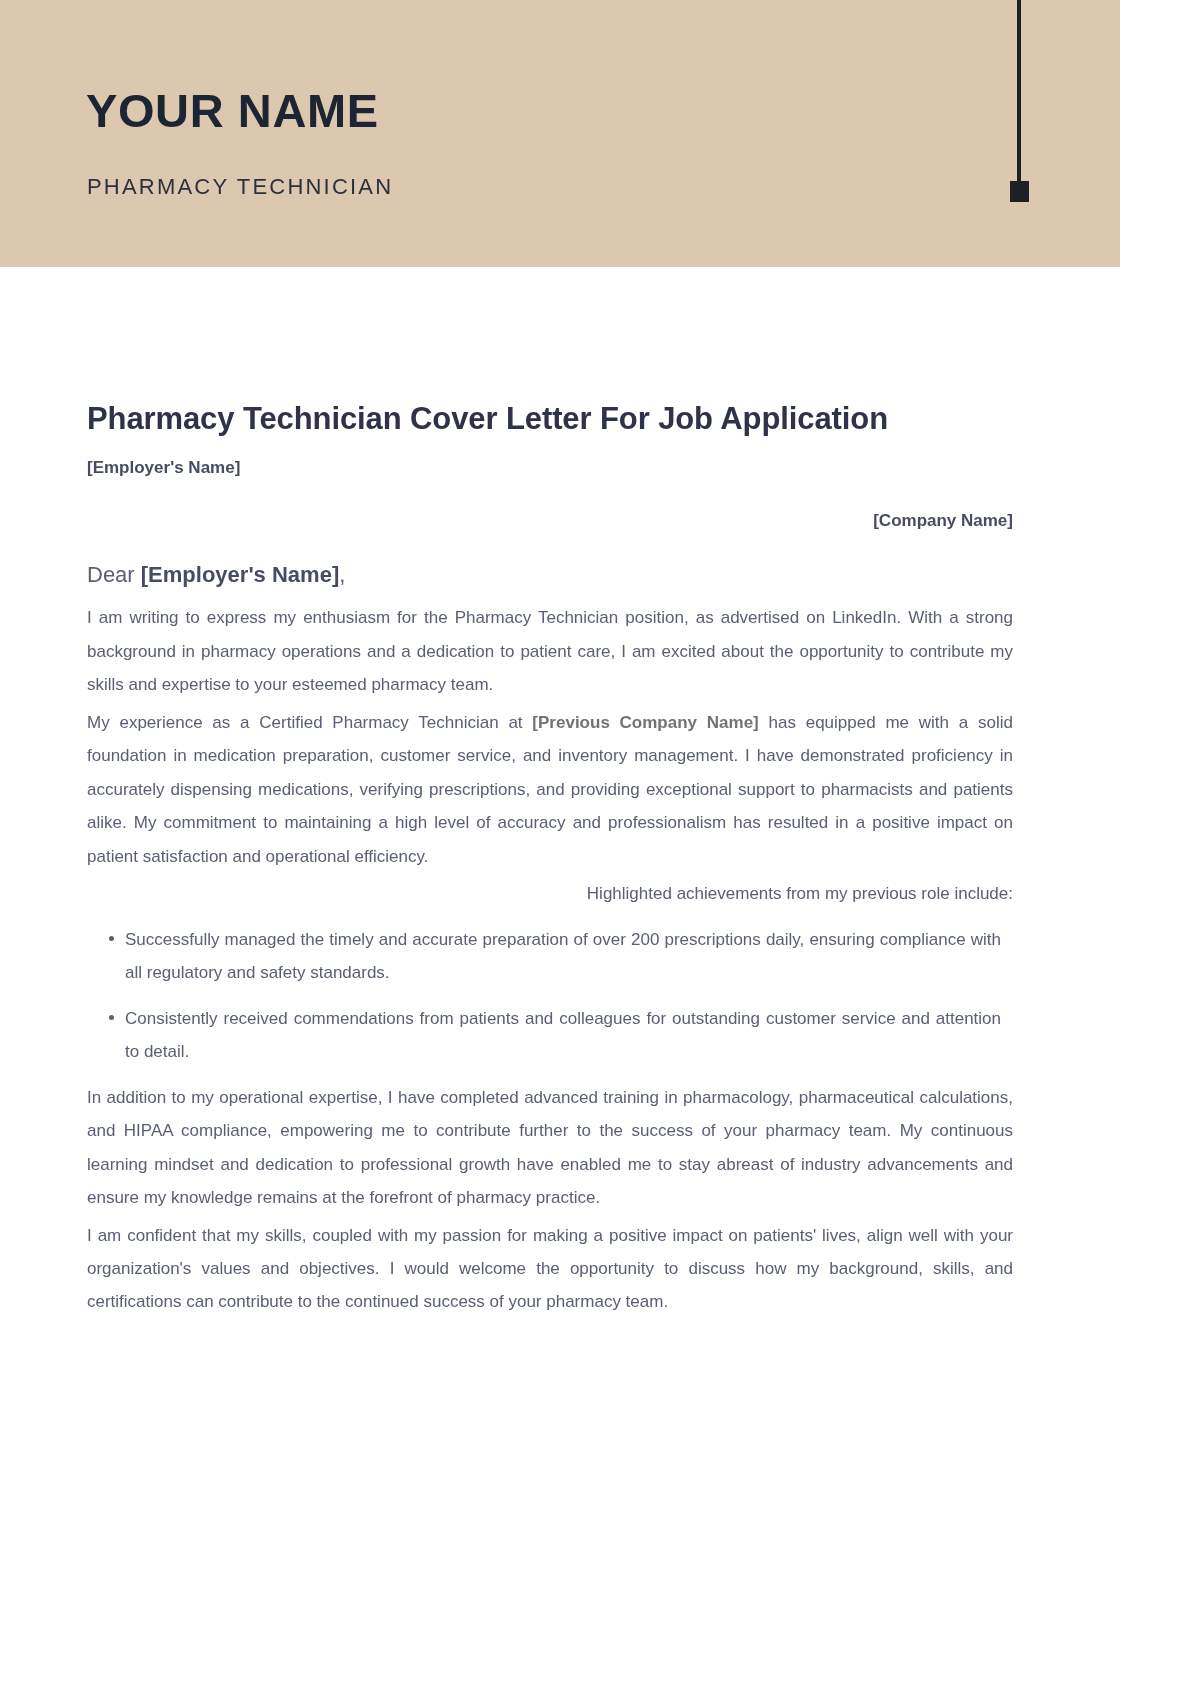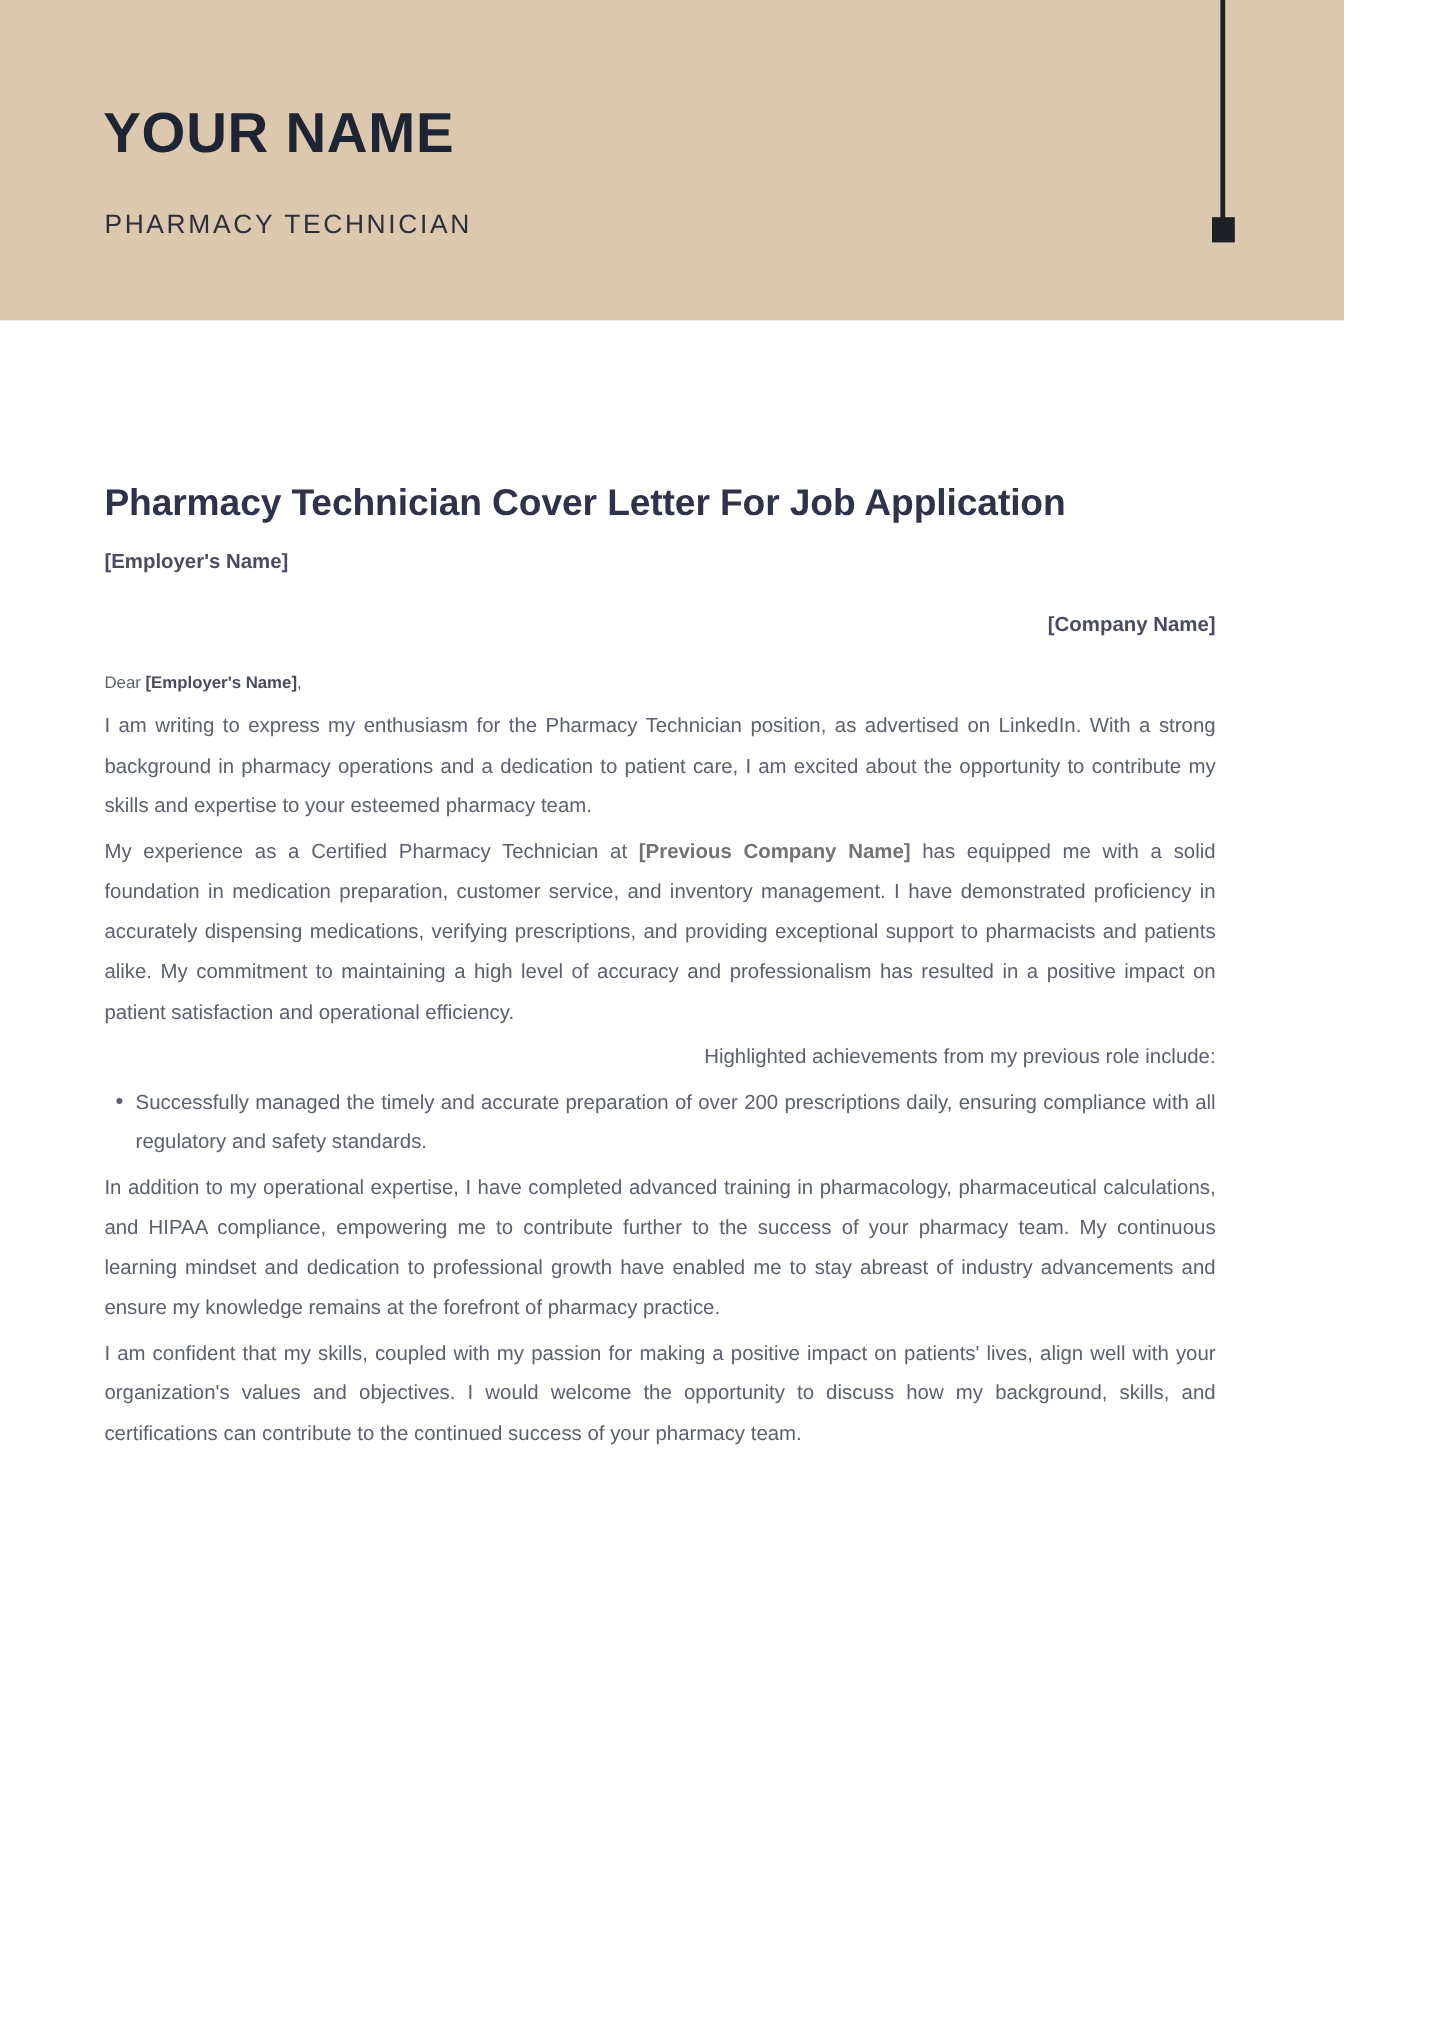--- a/index.html
+++ b/index.html
@@ -88,21 +88,21 @@
     line-height: 1.35;
     font-weight: 700;
     color: #474c63;
     margin: 0 0 30px 0;
   }
   .addr-line.tight {
     margin-bottom: 24px;
     text-align: right;
   }
   .salutation {
-    font-size: 14px;
+    font-size: 22px;
     line-height: 1.6;
     color: #5a5f72;
     margin: 0 0 9px 0;
     font-weight: 400;
   }
   .salutation b {
     color: #474c63;
     font-weight: 700;
   }
   p.body-par {
@@ -125,21 +125,21 @@
     margin: 0 0 4px 0;
     padding: 0;
   }
   ul.achievements li {
     position: relative;
     font-size: 17px;
     line-height: 1.97;
     color: #5a5f72;
     text-align: justify;
     padding-left: 26px;
-    margin: 0;
+    margin: 12px;
   }
   ul.achievements li .dot {
     position: absolute;
     left: 10px;
     top: 13px;
     width: 5px;
     height: 5px;
     border-radius: 50%;
     background: #5a5f72;
   }
@@ -172,20 +172,24 @@
 
     <p class="body-par"><span>My experience as a Certified Pharmacy Technician at </span><b>[Previous Company Name]</b><span> has equipped me with a solid foundation in medication preparation, customer service, and inventory management. I have demonstrated proficiency in accurately dispensing medications, verifying prescriptions, and providing exceptional support to pharmacists and patients alike. My commitment to maintaining a high level of accuracy and professionalism has resulted in a positive impact on patient satisfaction and operational efficiency.</span></p>
 
     <p class="body-par no-justify">Highlighted achievements from my previous role include:</p>
 
     <ul class="achievements">
       <li>
         <span class="dot"></span>
         <span>Successfully managed the timely and accurate preparation of over 200 prescriptions daily, ensuring compliance with all regulatory and safety standards.</span>
       </li>
+      <li>
+        <span class="dot"></span>
+        <span>Consistently received commendations from patients and colleagues for outstanding customer service and attention to detail.</span>
+      </li>
     </ul>
 
     <p class="body-par">In addition to my operational expertise, I have completed advanced training in pharmacology, pharmaceutical calculations, and HIPAA compliance, empowering me to contribute further to the success of your pharmacy team. My continuous learning mindset and dedication to professional growth have enabled me to stay abreast of industry advancements and ensure my knowledge remains at the forefront of pharmacy practice.</p>
 
     <p class="body-par">I am confident that my skills, coupled with my passion for making a positive impact on patients' lives, align well with your organization's values and objectives. I would welcome the opportunity to discuss how my background, skills, and certifications can contribute to the continued success of your pharmacy team.</p>
 
   </div>
 </div>
 
 </body></html>

